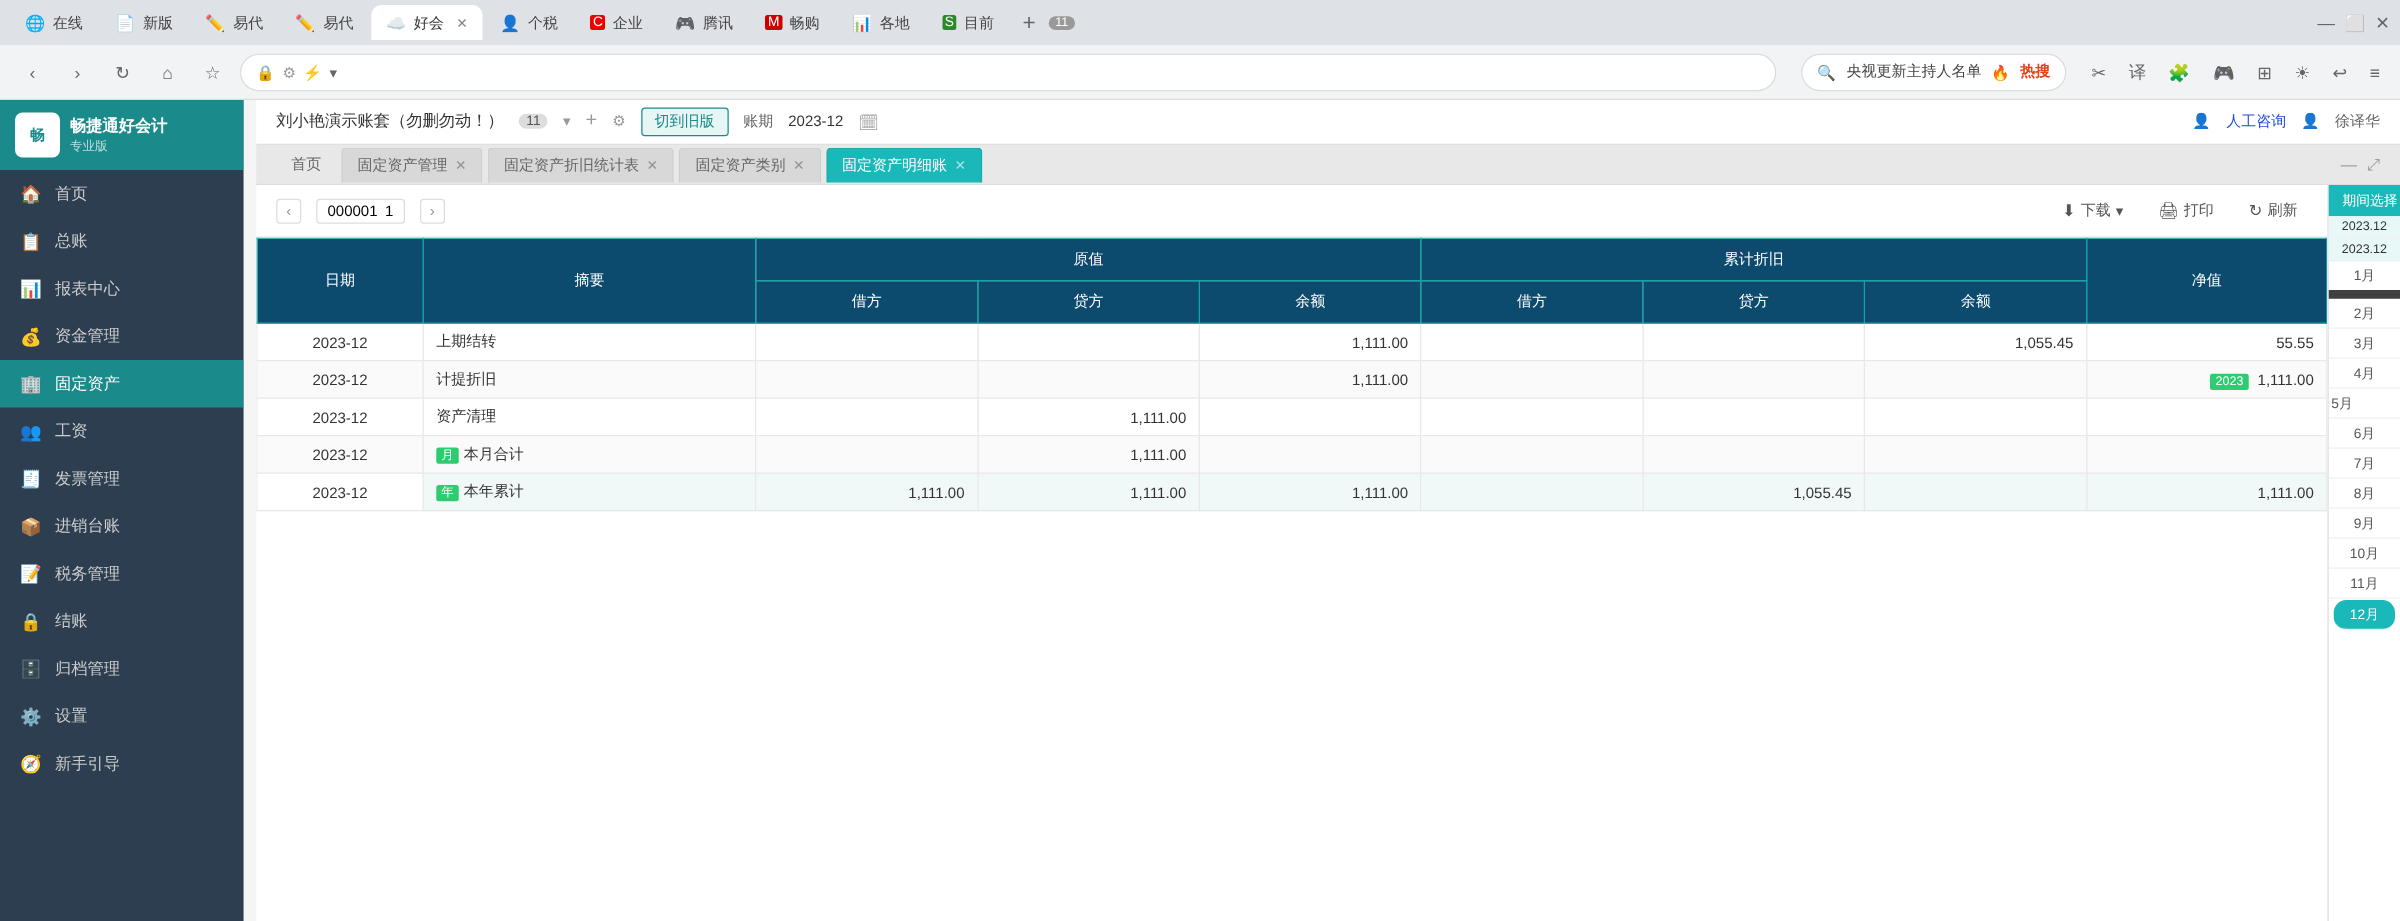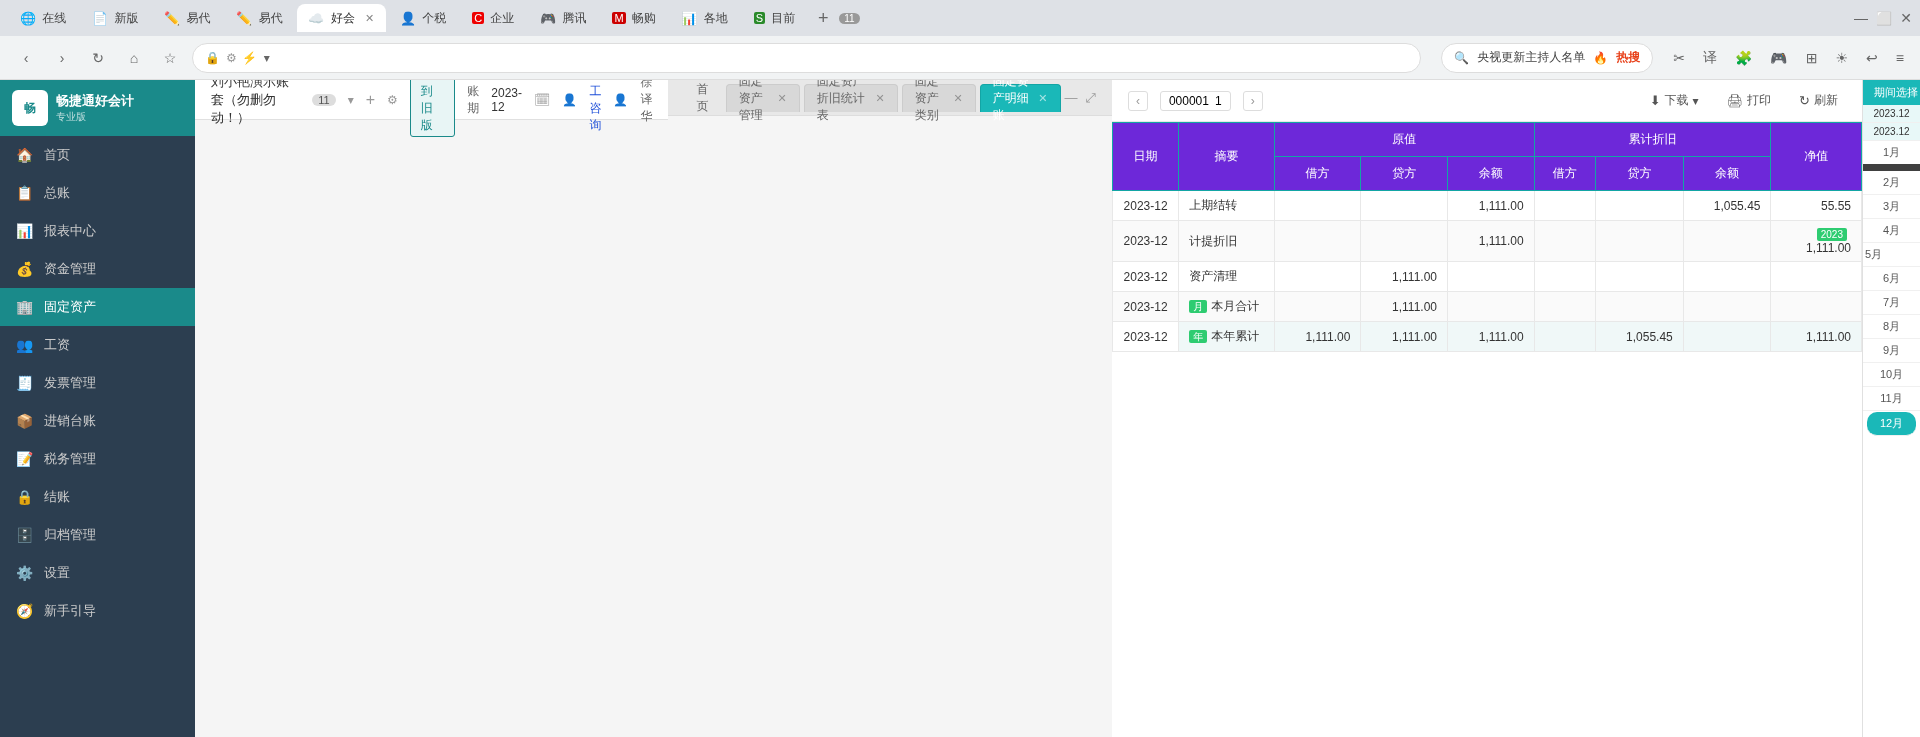--- a/index.html
+++ b/index.html
@@ -31,21 +31,21 @@
     .sidebar-header { background: #1a8a8a; padding: 10px 12px; display: flex; align-items: center; gap: 8px; }
     .sidebar-logo { width: 36px; height: 36px; background: #fff; border-radius: 6px; display: flex; align-items: center; justify-content: center; color: #1a8a8a; font-weight: bold; font-size: 14px; }
     .sidebar-title { color: #fff; font-size: 13px; font-weight: bold; }
     .sidebar-subtitle { color: rgba(255,255,255,0.7); font-size: 10px; }
     .sidebar-nav { flex: 1; overflow-y: auto; }
     .sidebar-item { display: flex; align-items: center; padding: 10px 16px; gap: 10px; cursor: pointer; color: #ccc; font-size: 13px; }
     .sidebar-item.active { background: #1a8a8a; color: #fff; }
     .sidebar-item .icon { width: 18px; height: 18px; display: flex; align-items: center; justify-content: center; font-size: 14px; }
 
     
-    .main-content { flex: 1; display: flex; background: #f5f5f5; overflow: hidden; }
+    .main-content { flex: 1; display: flex; flex-direction: column; background: #f5f5f5; overflow: hidden; padding-left: 10px; }
 
     
     .app-header { background: #fff; border-bottom: 1px solid #e0e0e0; padding: 0 16px; height: 40px; display: flex; align-items: center; gap: 12px; }
     .switch-btn { background: #e8f5f5; border: 1px solid #1a8a8a; color: #1a8a8a; border-radius: 3px; padding: 2px 10px; font-size: 12px; cursor: pointer; }
     .header-right { margin-left: auto; display: flex; align-items: center; gap: 12px; }
 
     
     .content-tabs { display: flex; align-items: center; background: #e8e8e8; border-bottom: 1px solid #ddd; padding: 0 16px; height: 36px; gap: 4px; }
     .content-tab { display: flex; align-items: center; padding: 0 12px; height: 28px; border-radius: 4px 4px 0 0; font-size: 12px; gap: 6px; cursor: pointer; background: #d8d8d8; color: #666; border: 1px solid #ccc; border-bottom: none; }
     .content-tab.active { background: #fff; color: #333; border-color: #ddd; }
@@ -56,21 +56,21 @@
     .page-toolbar { display: flex; align-items: center; padding: 8px 16px; background: #fff; border-bottom: 1px solid #e8e8e8; gap: 12px; }
     .nav-arrow { width: 20px; height: 20px; display: flex; align-items: center; justify-content: center; cursor: pointer; color: #999; border: 1px solid #ddd; border-radius: 3px; }
     .page-num-box { display: flex; align-items: center; gap: 6px; border: 1px solid #ddd; border-radius: 3px; padding: 2px 8px; font-size: 12px; background: #fff; }
     .toolbar-right { margin-left: auto; display: flex; align-items: center; gap: 12px; }
     .action-btn { display: flex; align-items: center; gap: 4px; font-size: 12px; color: #555; cursor: pointer; padding: 4px 8px; border-radius: 3px; }
     .action-btn .btn-icon { font-size: 13px; }
 
     
     .table-wrapper { flex: 1; overflow: auto; background: #fff; margin: 0; position: relative; }
     .data-table { width: 100%; border-collapse: collapse; }
-    .data-table th { background: #6d28d9; color: #fff; text-align: center; padding: 8px 6px; font-size: 12px; font-weight: normal; border: 1px solid #13a5a5; margin-top: 18px; }
+    .data-table th { background: #0c4a6e; color: #fff; text-align: center; padding: 8px 6px; font-size: 12px; font-weight: normal; border: 1px solid #13a5a5; margin-top: 18px; }
     .data-table td { text-align: center; padding: 6px 10px; font-size: 12px; border: 1px solid #e8e8e8; color: #333; background: #fff; }
     .data-table tr:nth-child(even) td { background: #fafafa; }
     .data-table td.amount { text-align: right; }
     .data-table td.label { text-align: left; }
     .data-table td.summary { background: #f0f8f8; }
     .main-layout { display: flex; position: relative; height: 100%; }
     .table-area { flex: 1; overflow: hidden; display: flex; flex-direction: column; }
   </style>
 </head>
 <body>

